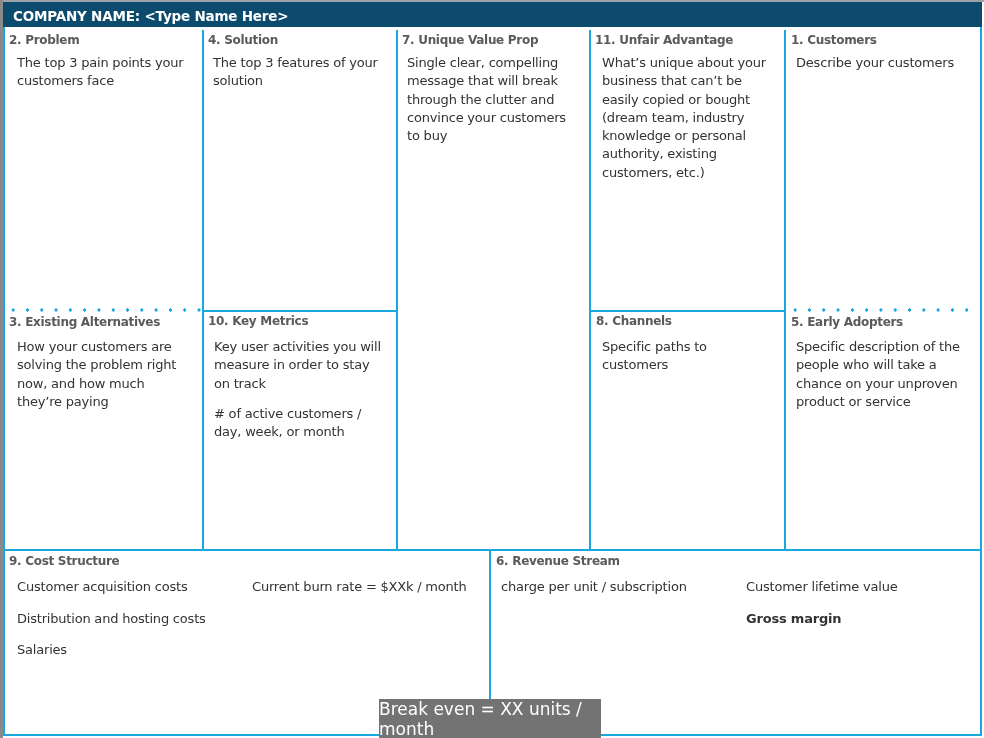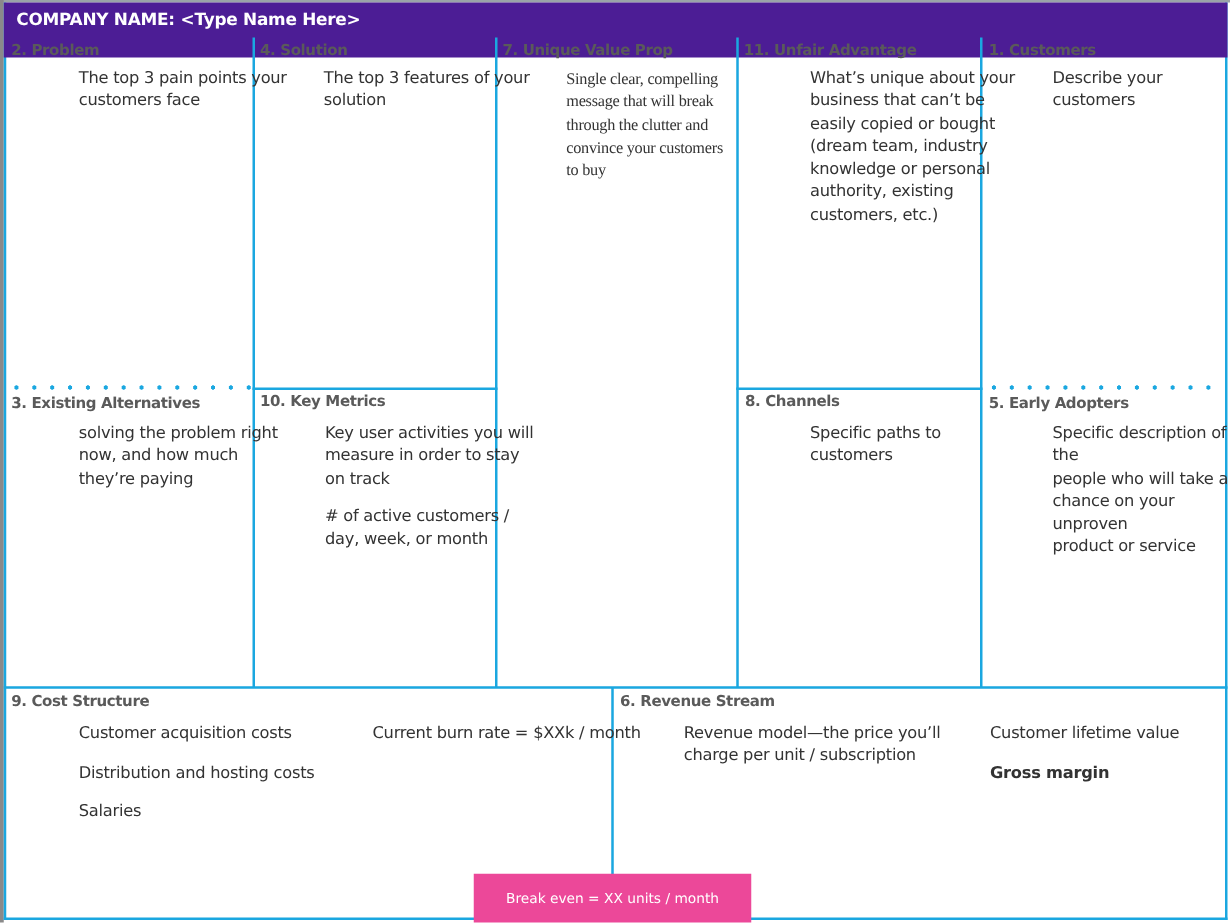--- a/index.html
+++ b/index.html
@@ -2,31 +2,31 @@
 <html><head>
 <meta charset="utf-8">
 <style>
   html, body { margin:0; padding:0; }
   body { width:984px; height:738px; position:relative; background:#ffffff; overflow:hidden;
          font-family:"DejaVu Sans", "Liberation Sans", sans-serif; color:#333333; }
   .leftstrip { position:absolute; left:0; top:0; width:3px; height:738px; background:#8a8a8a; }
   .topstrip { position:absolute; left:0; top:0; width:984px; height:2px; background:#9aa4a8; }
   .frame { position:absolute; left:3px; top:2px; width:979px; height:734px; box-sizing:border-box;
            border:2px solid #1aa7e0; border-top:none; }
-  .header { position:absolute; left:3px; top:2px; width:979px; height:44px; background:#4c1d95; }
+  .header { position:absolute; left:3px; top:2px; width:979px; height:25px; background:#0c4a6e; }
   .header-title { position:absolute; left:10px; top:6px; color:#ffffff; font-weight:bold; font-size:13.5px; letter-spacing:-0.2px; }
   .vline { position:absolute; width:2px; background:#1aa7e0; }
   .hline { position:absolute; height:2px; background:#1aa7e0; }
   .dots { position:absolute; height:4px;
           background-image: radial-gradient(circle, #1aa7e0 1.6px, transparent 1.8px);
           background-size:14.3px 4px; background-repeat:repeat-x; }
   .cell-title { position:absolute; font-weight:bold; font-size:12px; color:#5a5a5a; letter-spacing:-0.3px; white-space:nowrap; }
-  .cell-text { position:absolute; font-size:13px; line-height:18.3px; color:#333333; letter-spacing:-0.2px;margin-left:46px; }
-  .breakeven { position:absolute; left:379px; top:699px; width:222px; height:39px; background:#ec4899;
-               color:#ffffff; font-size:11px; display:flex; align-items:center; justify-content:center; }
+  .cell-text { position:absolute; font-size:13px; line-height:18.3px; color:#333333; letter-spacing:-0.2px; }
+  .breakeven { position:absolute; left:379px; top:699px; width:222px; height:39px; background:#737373;
+               color:#ffffff; font-size:17px; display:flex; align-items:center; justify-content:center; }
 </style>
 </head>
 <body>
 
 <div class="topstrip"></div>
 <div class="leftstrip"></div>
 <div class="frame"></div>
 
 <div class="header">
   <span class="header-title">COMPANY NAME: &lt;Type Name Here&gt;</span>
@@ -54,21 +54,21 @@
 <div>
   <div class="cell-title" style="left:208px; top:33px;">4. Solution</div>
   <div class="cell-text" style="left:213px; top:54px;">
     <div>The top 3 features of your</div>
       <div>solution</div>
   </div>
 </div>
 
 <div>
   <div class="cell-title" style="left:402px; top:33px;">7. Unique Value Prop</div>
-  <div class="cell-text" style="left:407px; top:54px;font-family:Liberation Serif, serif;">
+  <div class="cell-text" style="left:407px; top:54px;">
     <div>Single clear, compelling</div>
       <div>message that will break</div>
       <div>through the clutter and</div>
       <div>convince your customers</div>
       <div>to buy</div>
   </div>
 </div>
 
 <div>
   <div class="cell-title" style="left:595px; top:33px;">11. Unfair Advantage</div>
@@ -86,20 +86,21 @@
 <div>
   <div class="cell-title" style="left:791px; top:33px;">1. Customers</div>
   <div class="cell-text" style="left:796px; top:54px;">
     <div>Describe your customers</div>
   </div>
 </div>
 
 <div>
   <div class="cell-title" style="left:9px; top:315px;">3. Existing Alternatives</div>
   <div class="cell-text" style="left:17px; top:338px;">
+    <div>How your customers are</div>
       <div>solving the problem right</div>
       <div>now, and how much</div>
       <div>they’re paying</div>
   </div>
 </div>
 
 <div>
   <div class="cell-title" style="left:208px; top:314px;">10. Key Metrics</div>
   <div class="cell-text" style="left:214px; top:338px;">
     <div>Key user activities you will</div>
@@ -134,21 +135,20 @@
   <div class="cell-title" style="left:9px; top:554px;">9. Cost Structure</div>
   <div class="cell-text" style="left:17px; top:578px;">Customer acquisition costs</div>
   <div class="cell-text" style="left:17px; top:610px;">Distribution and hosting costs</div>
   <div class="cell-text" style="left:17px; top:641px;">Salaries</div>
   <div class="cell-text" style="left:252px; top:578px;">Current burn rate = $XXk / month</div>
 </div>
 
 <div>
   <div class="cell-title" style="left:496px; top:554px;">6. Revenue Stream</div>
   <div class="cell-text" style="left:501px; top:578px;">
-    <div>Revenue model—the price you’ll</div>
       <div>charge per unit / subscription</div>
   </div>
   <div class="cell-text" style="left:746px; top:578px;">Customer lifetime value</div>
   <div class="cell-text" style="left:746px; top:610px;font-weight:bold;">Gross margin</div>
 </div>
 
 <div class="breakeven">
   <span>Break even = XX units / month</span>
 </div>
 

